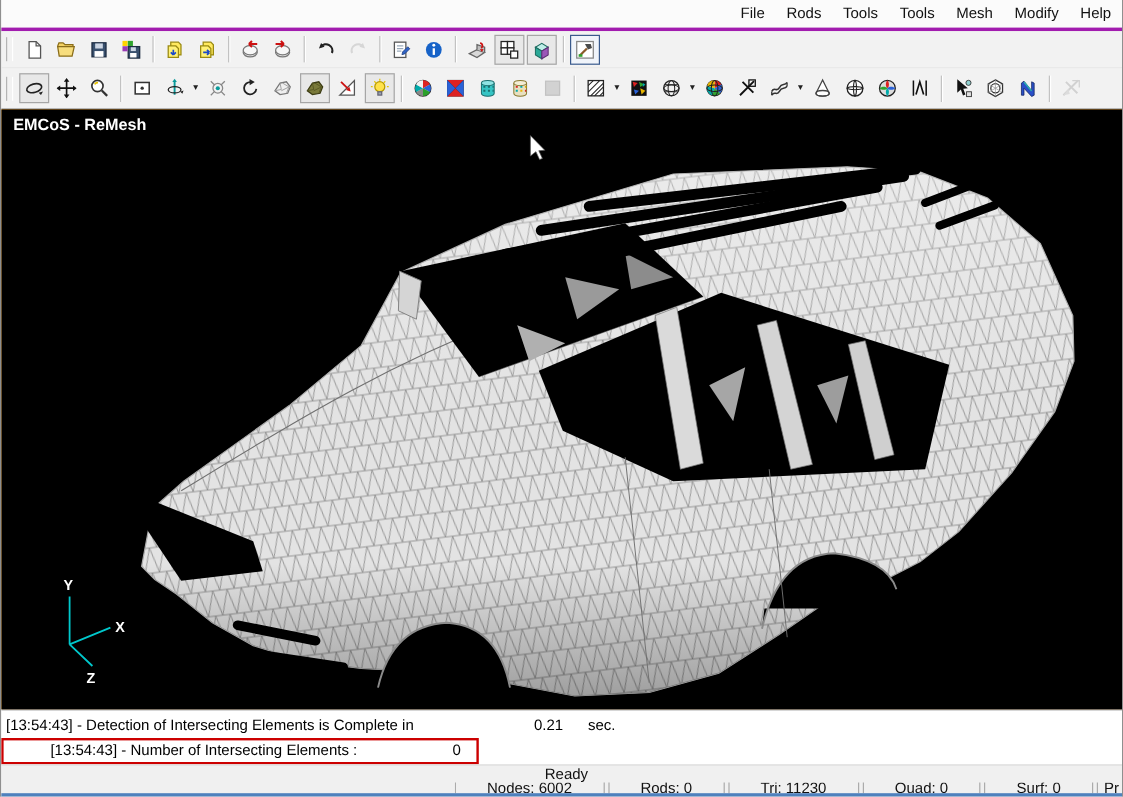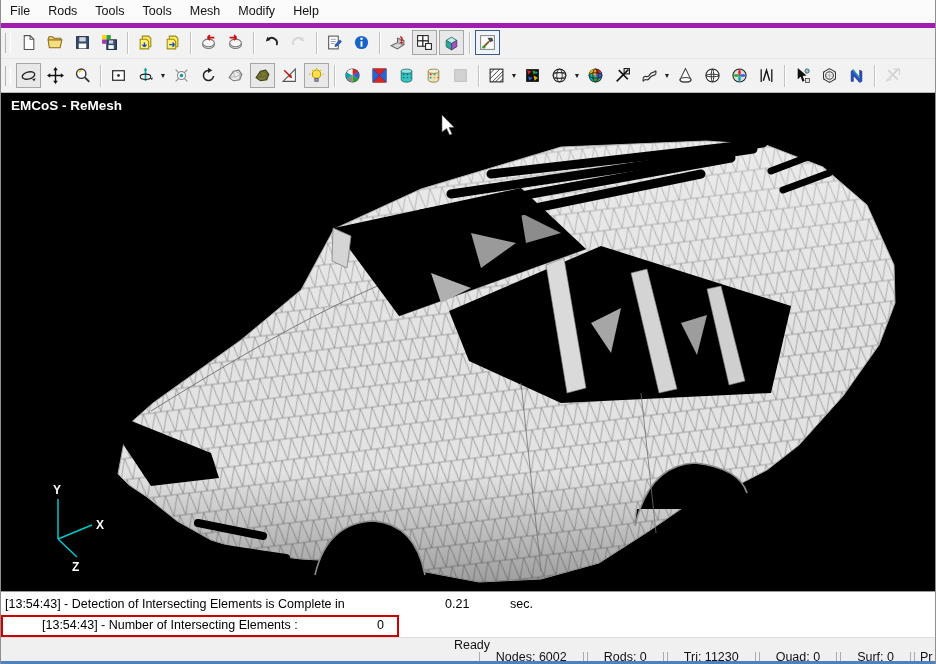--- a/index.html
+++ b/index.html
@@ -1,22 +1,22 @@
 <!DOCTYPE html>
 <html><head>
 <meta charset="utf-8">
 <style>
   html,body{margin:0;padding:0;background:#c8c8c8;}
   #app{width:936px;height:664px;box-sizing:border-box;margin:0;
        font-family:"Liberation Sans",sans-serif;background:#f2f2f2;
        border-left:1px solid #8f8f8f;border-right:1px solid #8f8f8f;
        display:flex;flex-direction:column;overflow:hidden;}
   
-  .menubar{height:23px;background:#fbfbfb;border-bottom:5px solid #a21caf;
-           display:flex;align-items:center;font-size:12.5px;color:#111;}
+  .menubar{height:23px;background:#fbfbfb;border-bottom:3px solid #a21caf;
+           display:flex;align-items:center;font-size:12.5px;color:#111;justify-content:flex-end;}
   .menu-item{padding:0 9px;line-height:22px;cursor:default;}
   
   .toolbar{background:#f2f2f2;display:flex;align-items:center;padding:1px 2px;}
   .toolbar.t1{height:29px;border-bottom:1px solid #e6e6e6;}
   .toolbar.t2{height:31px;border-bottom:1px solid #b7b7b7;}
   .grip{width:4px;height:20px;border-left:1px solid #b4b4b4;border-right:1px solid #fff;margin:0 4px 0 2px;}
   .tbtn{width:25px;height:25px;flex:0 0 auto;display:flex;align-items:center;justify-content:center;
         background:transparent;border:1px solid transparent;padding:0;margin:0 1px;}
   .tbtn.on{background:#e8e8e8;border-color:#a6a6a6;}
   .tbtn.active{background:#f0f4fa;border-color:#3a5a8c;}
@@ -25,27 +25,27 @@
   .tsep{width:1px;height:22px;background:#c2c2c2;box-shadow:1px 0 0 #ffffff;margin:0 4px;flex:0 0 auto;}
   .caret{font-size:7px;color:#222;width:10px;text-align:center;flex:0 0 auto;margin-left:-1px;cursor:default;}
   
   .viewport{position:relative;height:505px;background:#a16207;overflow:hidden;}
   .scene{position:absolute;left:0;top:0;}
   
   .log{height:46px;background:#fff;border-top:1px solid #9a9a9a;font-weight:normal;
        font-size:12.5px;color:#000;padding-top:2px;box-sizing:border-box;}
   .log-line{position:relative;height:21px;line-height:20px;white-space:nowrap;padding-left:4px;}
   .log-line .lv{position:absolute;top:0;}
-  .v1{left:444px;} .u1{left:489px;margin-left:20px;} .v2{left:374px;}
+  .v1{left:444px;} .u1{left:489px;} .v2{left:374px;}
   .log-line.hl{border:2px solid #c00;width:398px;box-sizing:border-box;height:22px;line-height:17px;}
   
   .statusbar{height:27px;background:#f0f0f0;border-top:1px solid #dcdcdc;display:flex;align-items:center;
              font-size:12.5px;color:#111;padding:0 0 3px 8px;box-sizing:border-box;position:relative;flex-direction:column;}
   .sb-panels{margin-left:auto;display:flex;gap:3px;overflow:hidden;align-items:center;}
-  .sb-panel{border:1px solid #ababab;padding:1px 16px;white-space:nowrap;background:#f0f0f0;}
+  .sb-panel{border:1px solid #ababab;padding:1px 26px;white-space:nowrap;background:#f0f0f0;}
   .sb-panel:last-child{width:15px;padding:1px 0 1px 5px;overflow:hidden;border-right:none;}
   .bottom-strip{position:absolute;left:0;right:0;bottom:0;height:3px;}
 </style>
 </head>
 <body>
 
 <div id="app">
 
   <div class="menubar">
       <span class="menu-item">File</span>

